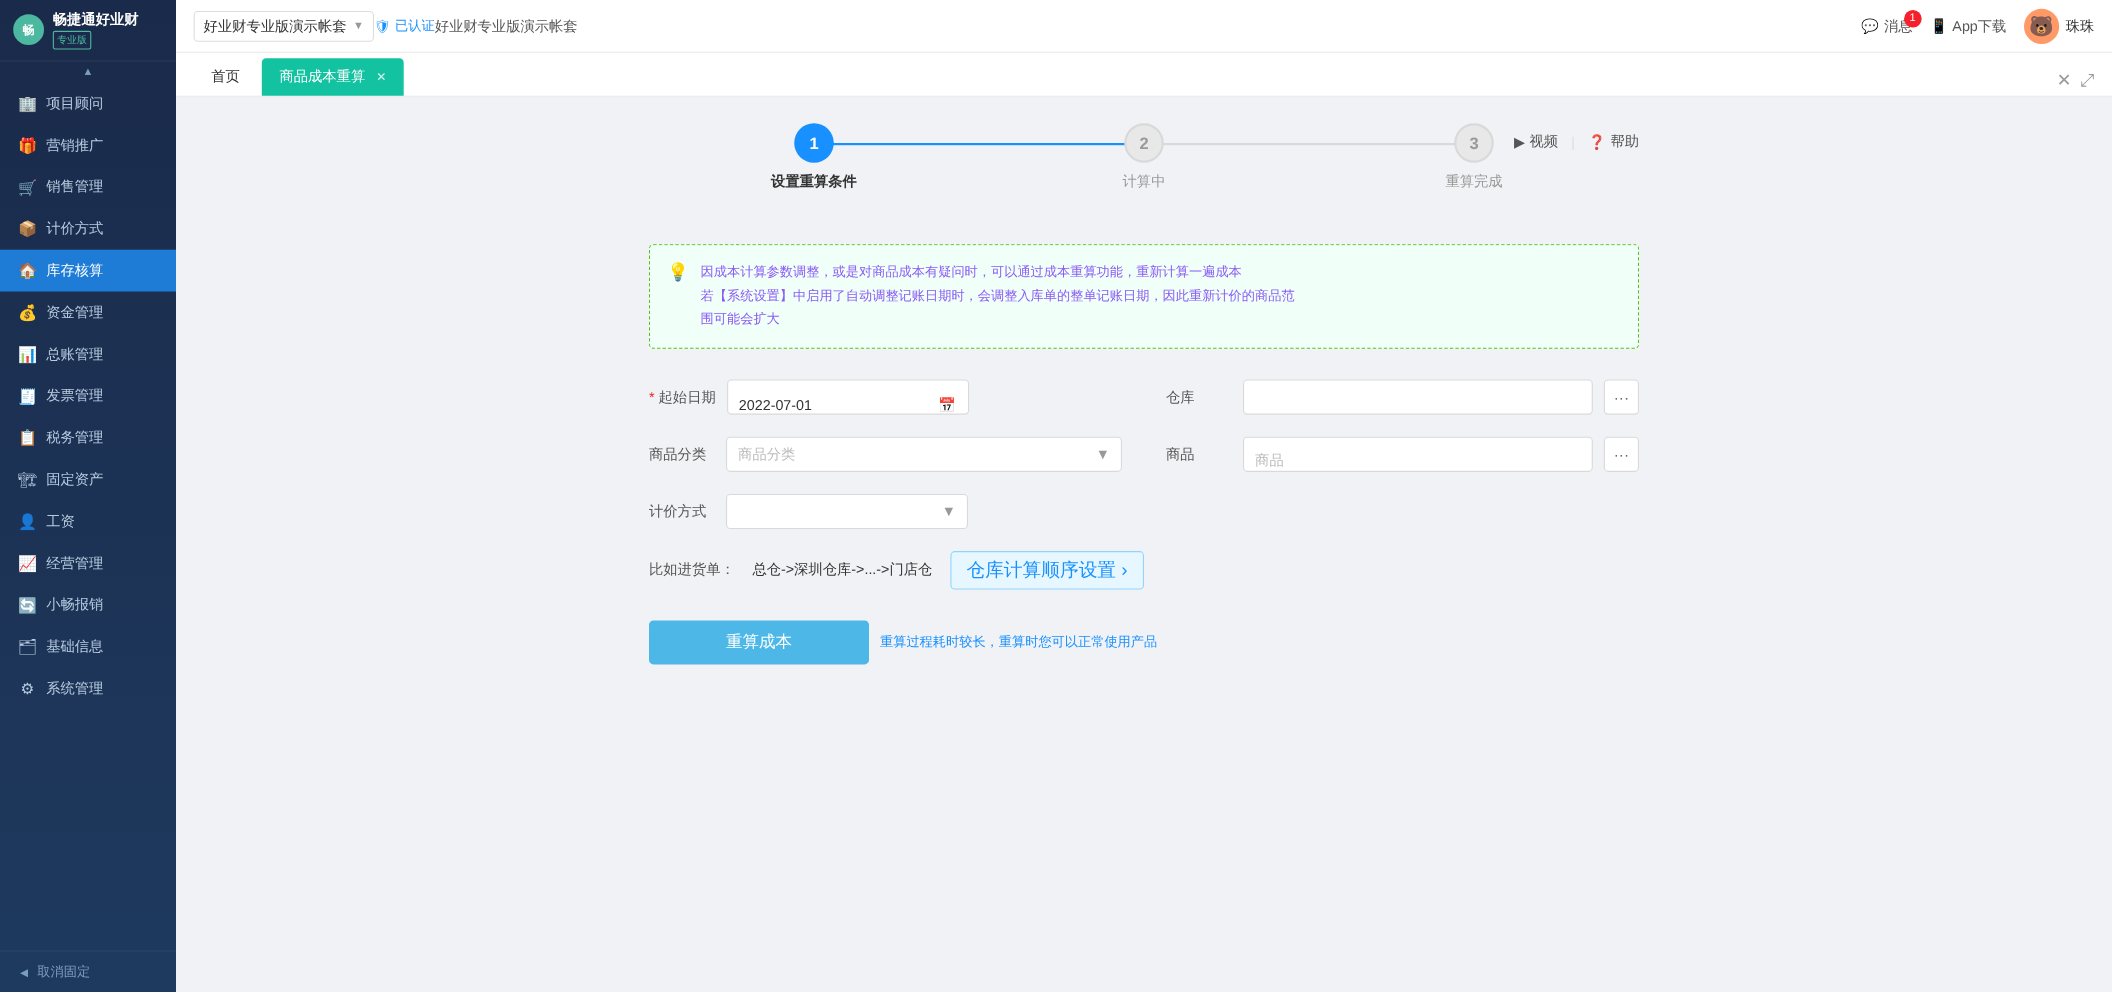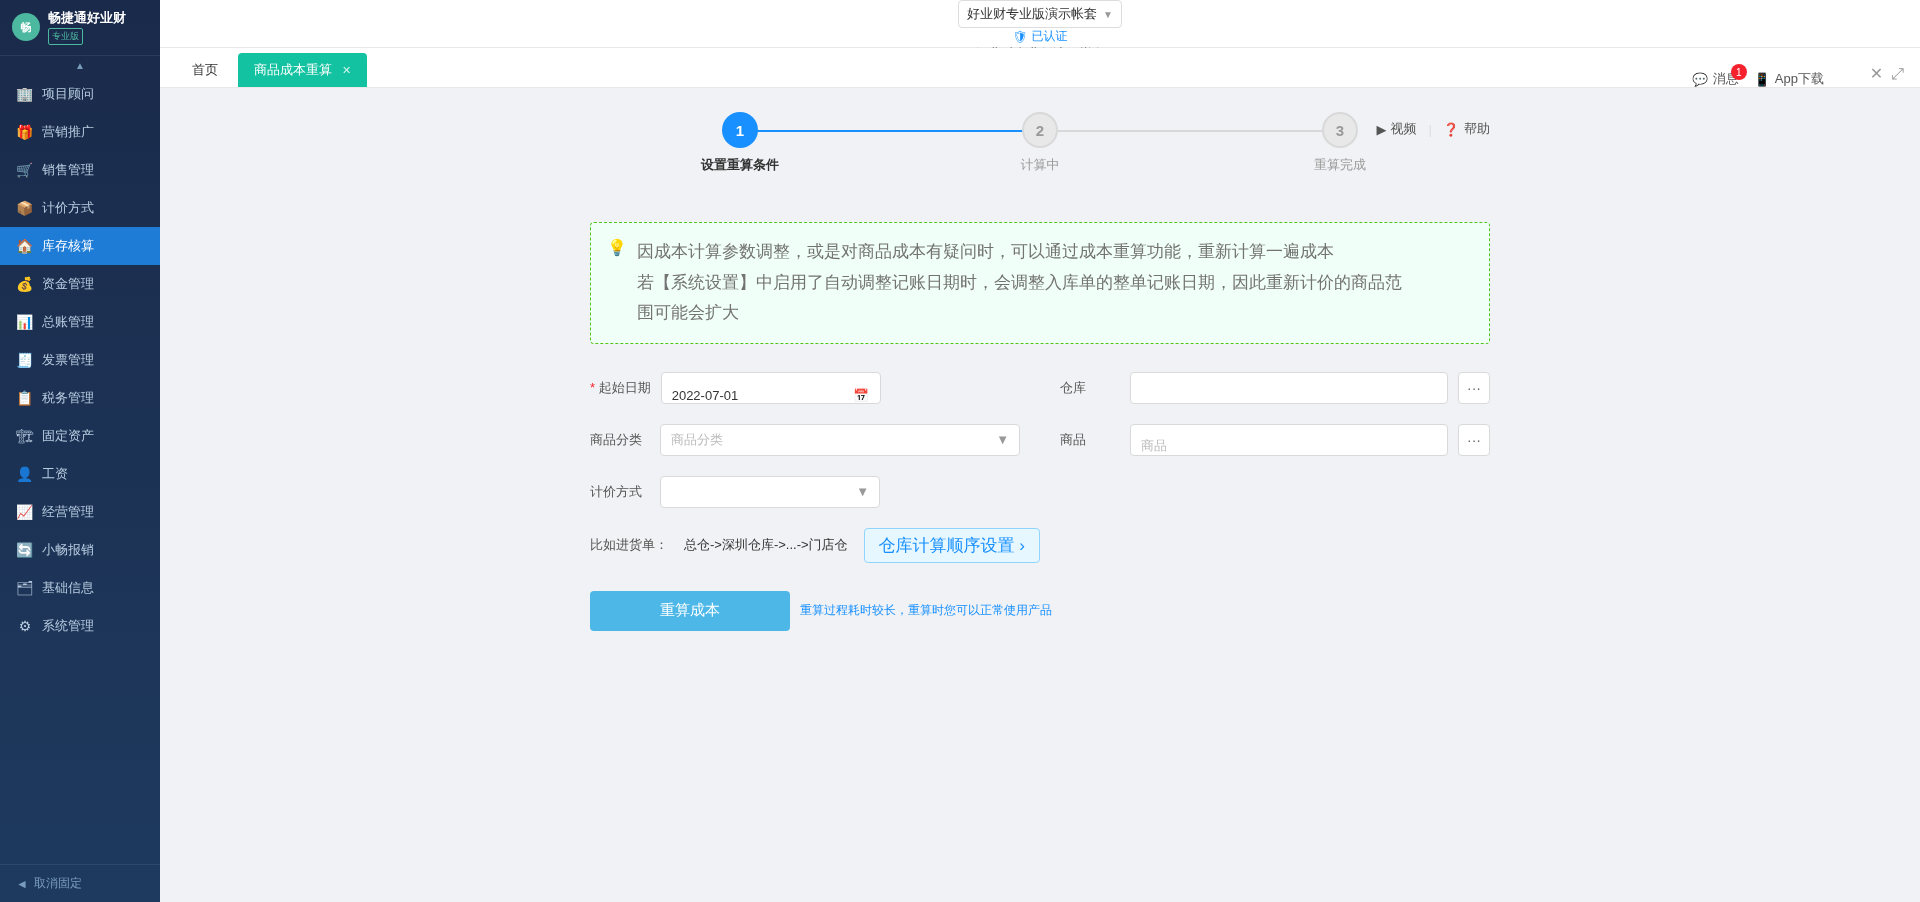--- a/index.html
+++ b/index.html
@@ -69,23 +69,22 @@
       flex-direction: column;
       overflow: hidden;
     }
 
     
     .top-header {
       background: #fff;
       height: 48px;
       display: flex;
       align-items: center;
-      padding: 0 16px;
+      padding: 12px 16px;
       border-bottom: 1px solid #e8e8e8;
-      flex-direction: column;
     }
     .account-selector {
       display: flex; align-items: center; gap: 6px;
       color: #333; font-size: 13px; cursor: pointer;
       padding: 4px 8px; border: 1px solid #ddd; border-radius: 4px;
     }
     .account-selector .chevron { color: #999; font-size: 10px; }
     .verified-badge {
       display: flex; align-items: center; gap: 4px;
       color: #1890ff; font-size: 12px;
@@ -197,21 +196,21 @@
       width: 100%;
       max-width: 900px;
       background: #f0fff8;
       border: 1px dashed #52c41a;
       border-radius: 4px;
       padding: 14px 16px;
       margin-bottom: 28px;
       display: flex; gap: 10px;
     }
     .info-box-icon { color: #faad14; font-size: 16px; margin-top: 1px; flex-shrink: 0; }
-    .info-box-text { color: #737373; font-size: 17px; line-height: 1.8; }
+    .info-box-text { color: #8b5cf6; font-size: 12px; line-height: 1.8; }
 
     
     .form-section {
       width: 100%;
       max-width: 900px;
       background: transparent;
     }
     .form-row {
       display: flex;
       align-items: center;

